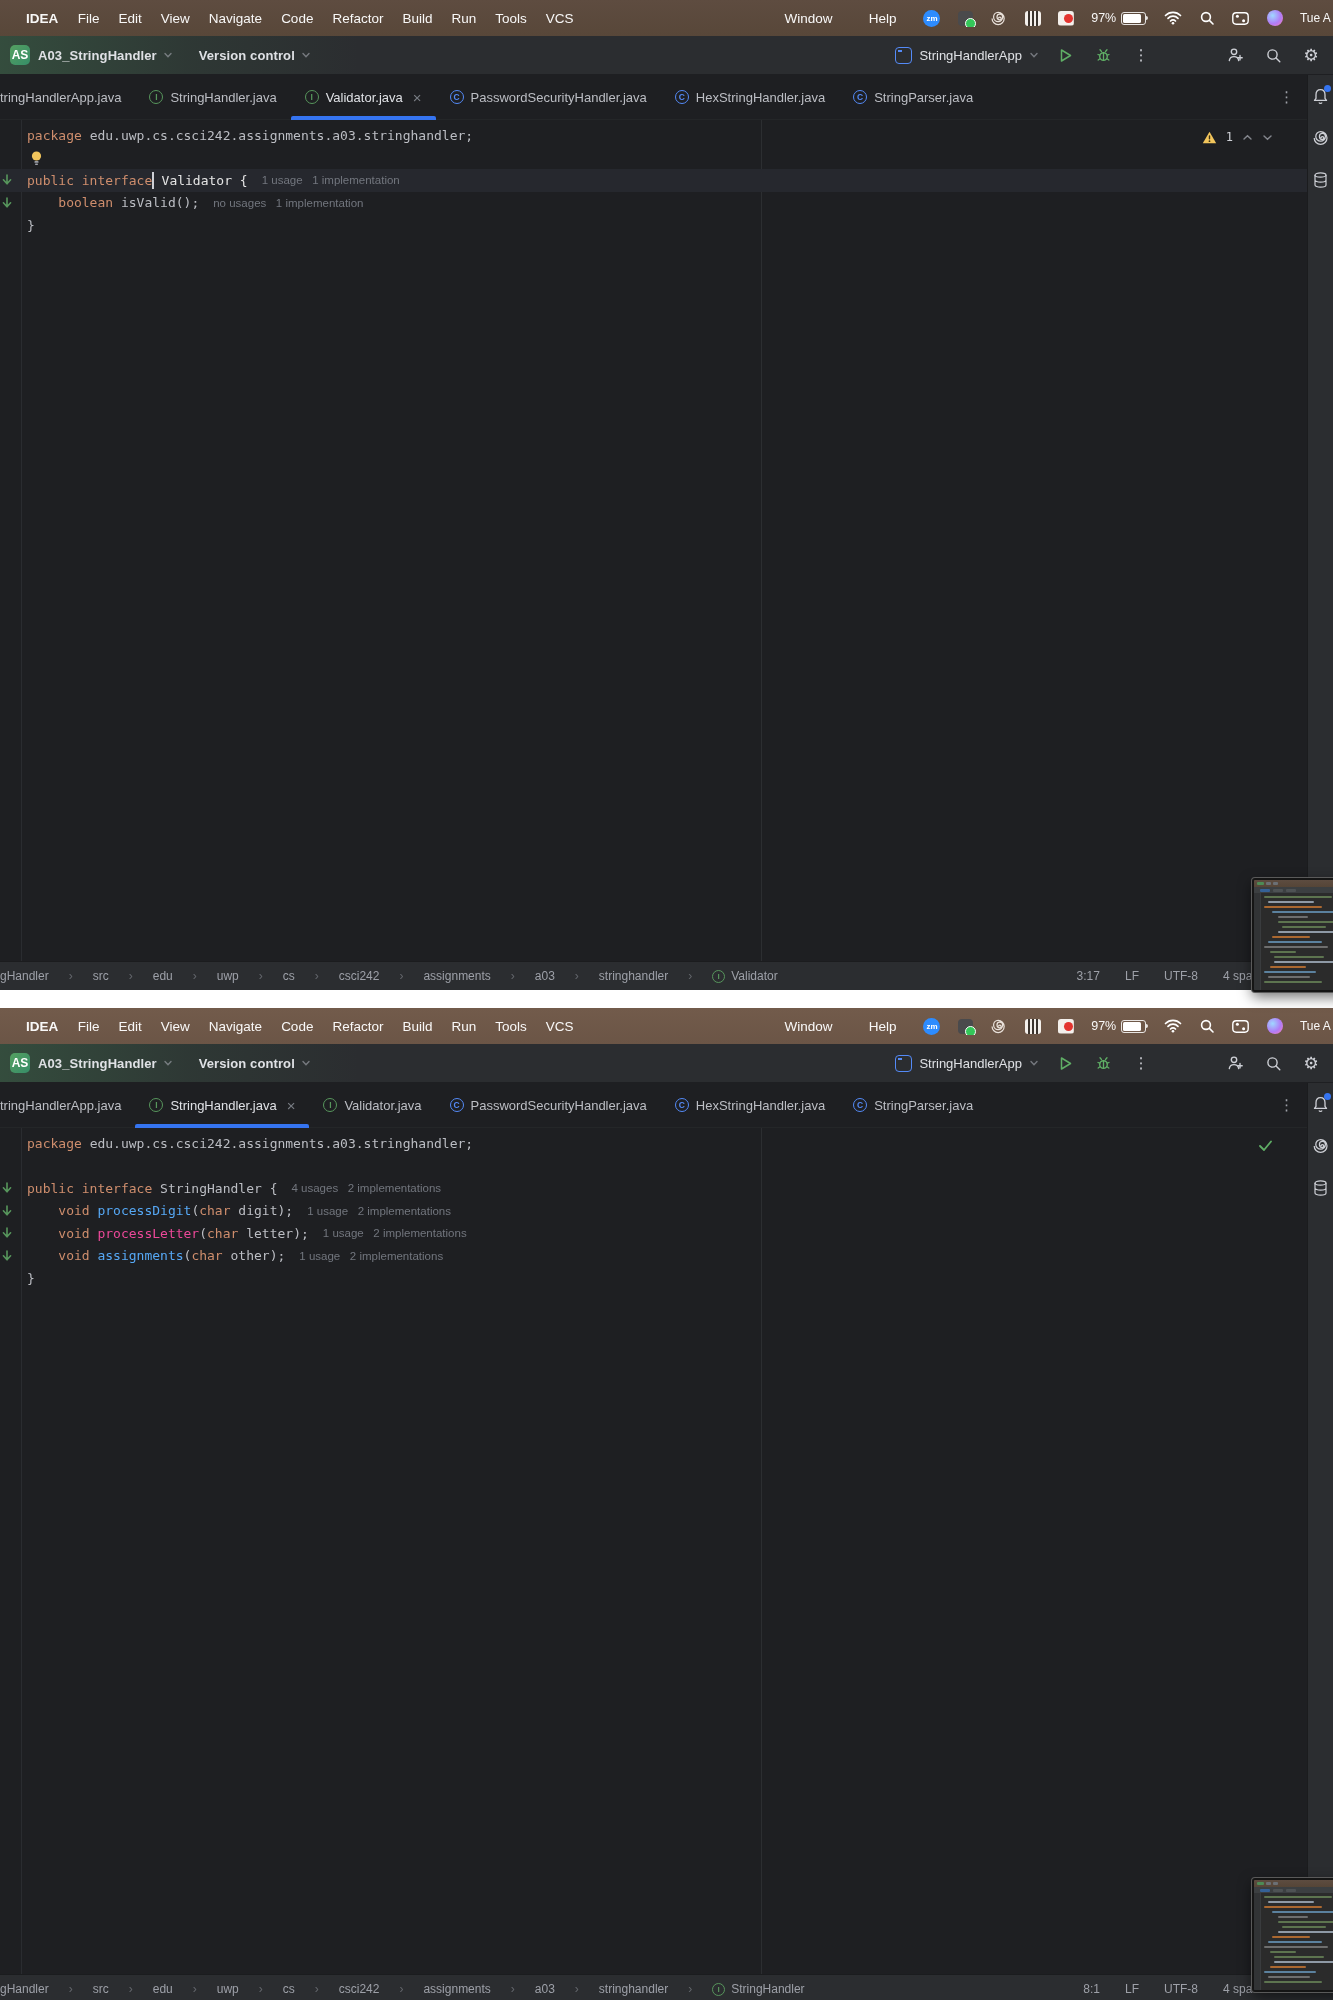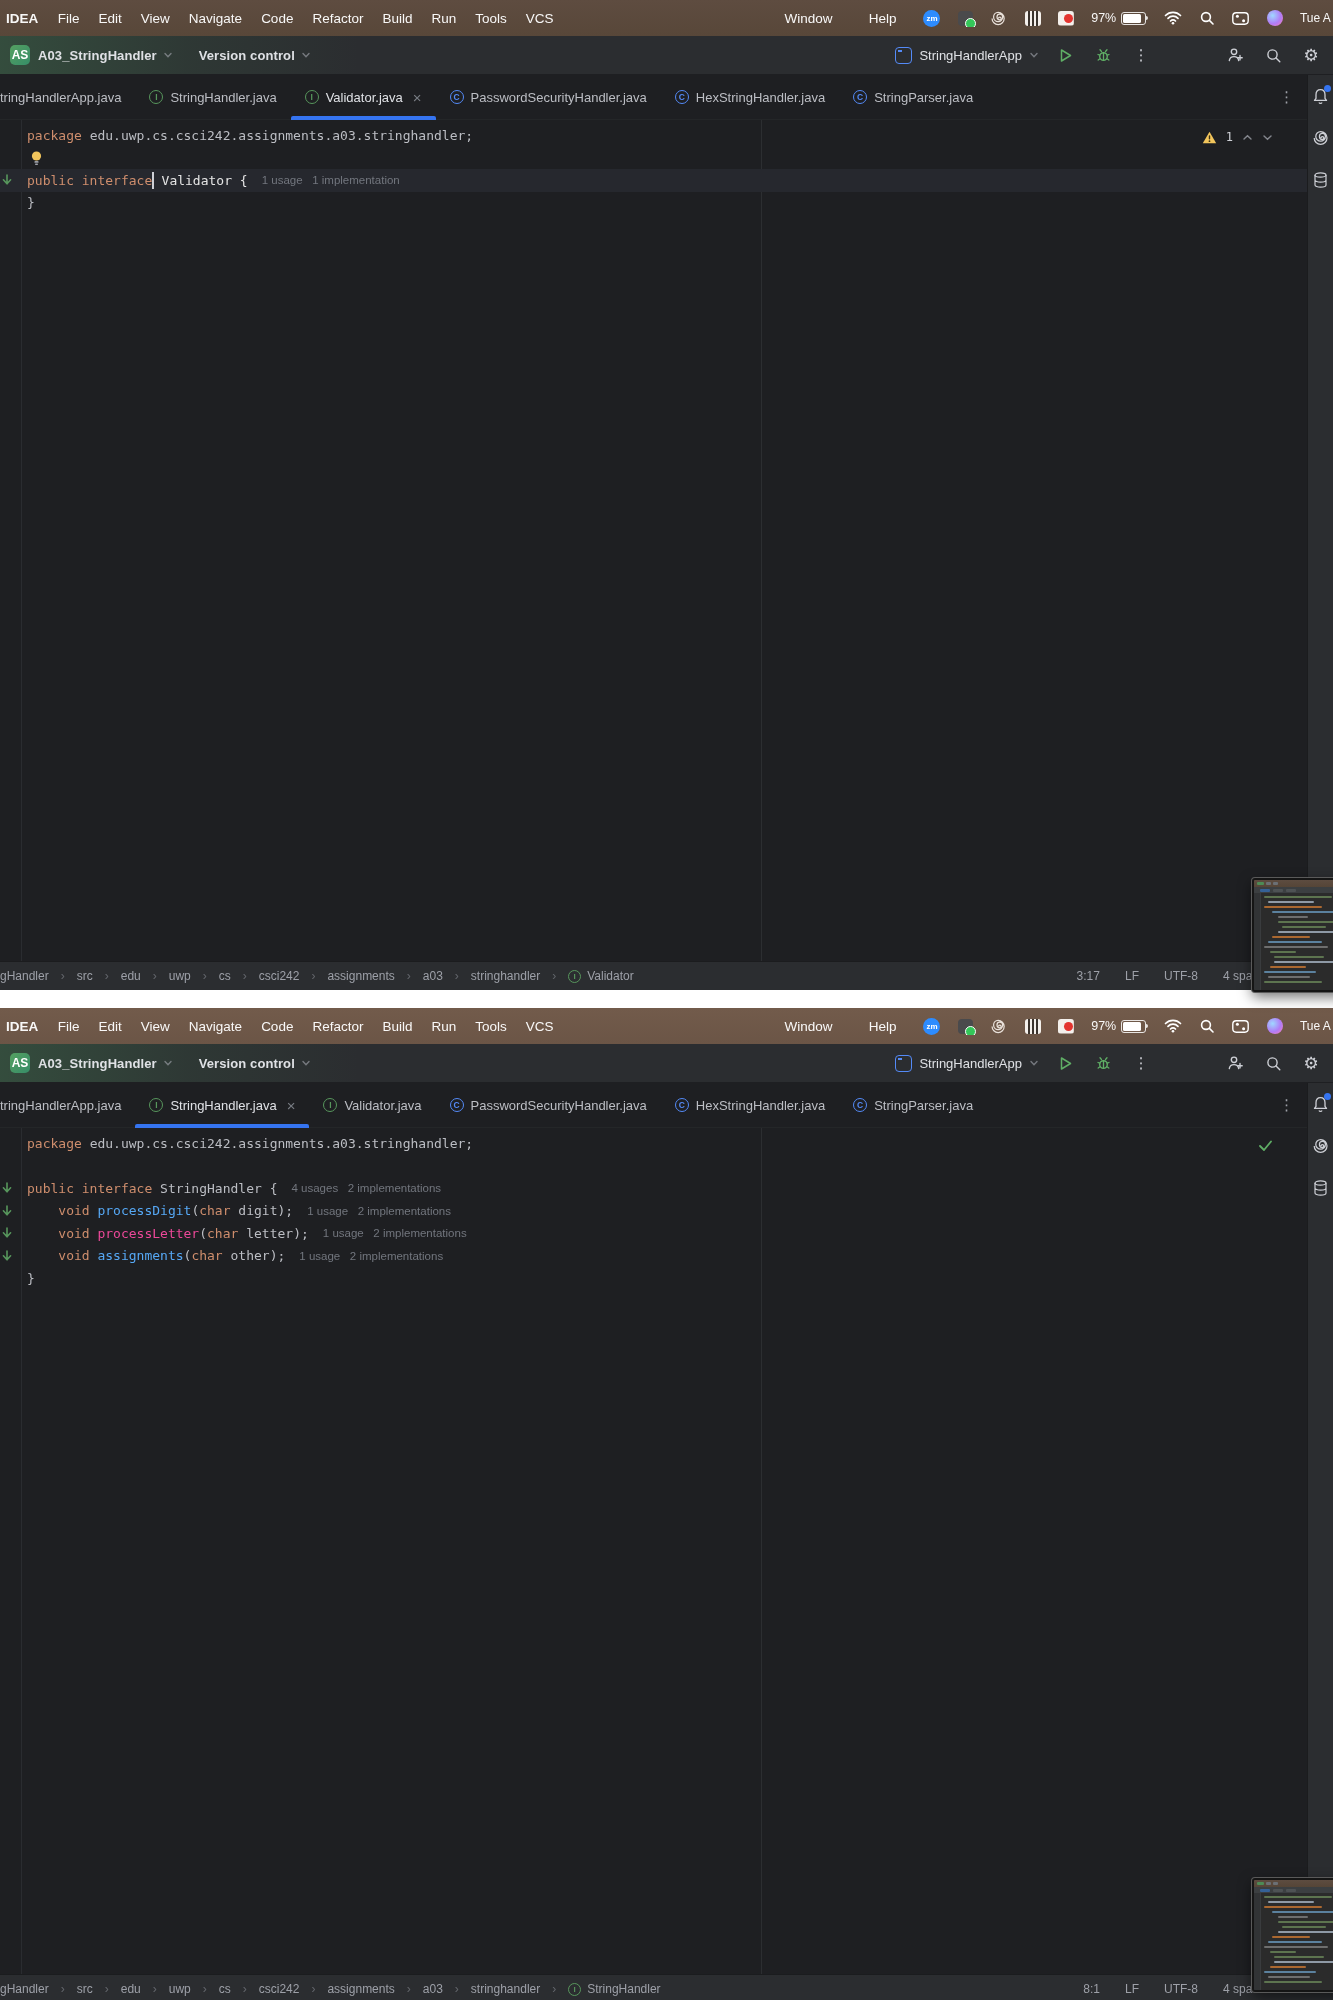--- a/index.html
+++ b/index.html
@@ -7,21 +7,21 @@
     width:1333px;height:2000px;position:relative;overflow:hidden;
     background:#ffffff;
     font-family:"Liberation Sans",sans-serif;
     -webkit-font-smoothing:antialiased;
   }
   .window{position:absolute;left:0;width:1333px;background:#1E1F22;display:flex;flex-direction:column;overflow:hidden;}
   #win-top{top:0;height:990px;}
   #win-bottom{top:1008px;height:995px;}
 
   
-  .menubar{height:36px;display:flex;align-items:center;padding:0 0 0 4px;color:rgba(255,255,255,.96);font-size:13.5px;flex-shrink:0;}
+  .menubar{height:36px;display:flex;align-items:center;padding:0 0 0 24px;color:rgba(255,255,255,.96);font-size:13.5px;flex-shrink:0;}
   #win-top .menubar{background:linear-gradient(#5E4C40,#584739);}
   #win-bottom .menubar{background:linear-gradient(#725B4B,#6B5546);}
   .mb-app{font-weight:bold;padding:0 10px 0 2px;}
   .mb-items{display:flex;align-items:center;}
   .mb-item{padding:0 9.5px;}
   .menubar-right{margin-left:auto;width:556px;flex-shrink:0;display:flex;align-items:center;justify-content:space-between;padding-right:2px;overflow:hidden;}
   .mb-icon{display:flex;align-items:center;justify-content:center;height:18px;}
   .zm-badge{width:17px;height:17px;border-radius:50%;background:#2D8CFF;color:#fff;font-size:8px;font-weight:bold;display:flex;align-items:center;justify-content:center;}
   .chk-badge{width:15px;height:15px;border-radius:4px;background:#4a4a4c;position:relative;}
   .chk-badge::after{content:"";position:absolute;right:-3px;bottom:-3px;width:9px;height:9px;border-radius:50%;background:#34C759;border:1px solid #fff;}
@@ -82,21 +82,21 @@
   .bulb{display:inline-flex;margin-left:3px;}
   .inspection{position:absolute;top:8px;right:34px;display:flex;align-items:center;gap:9px;color:#CED0D6;font-size:12px;}
   .insp-chev{display:flex;opacity:.8;}
 
   .stripe{width:25px;flex-shrink:0;background:#2B2D30;border-left:1px solid #1B1C1E;display:flex;flex-direction:column;align-items:center;padding-top:11px;gap:22px;}
   .stripe-btn{position:relative;display:flex;align-items:center;justify-content:center;width:20px;height:20px;}
   .bell-dot{position:absolute;top:-1px;right:0px;width:7px;height:7px;border-radius:50%;background:#3574F0;}
 
   
   .statusbar{height:28px;flex-shrink:0;background:#2B2D30;border-top:1px solid #1B1C1E;display:flex;align-items:center;font-size:12px;color:#9DA0A8;padding:0;}
-  .breadcrumbs{display:flex;align-items:center;gap:12px;white-space:nowrap;overflow:hidden;}
+  .breadcrumbs{display:flex;align-items:center;gap:20px;white-space:nowrap;overflow:hidden;}
   .crumb-sep{color:#63666B;font-size:12px;}
   .crumb-last{display:flex;align-items:center;gap:6px;}
   .crumb-last .type-icon{width:13px;height:13px;font-size:8px;}
   .status-right{margin-left:auto;display:flex;align-items:center;gap:25px;margin-right:62px;white-space:nowrap;}
 
   
   .thumb{position:absolute;left:1252px;width:110px;height:110px;background:#2B2B2B;border:2px solid #151515;border-radius:3px;
     box-shadow:0 0 0 1px #5a5a5a,0 5px 14px rgba(0,0,0,.55);z-index:10;overflow:hidden;}
   #thumb-top{top:878px;}
   #thumb-bottom{top:1878px;}
@@ -283,20 +283,29 @@
               </span>
             </div>
             <div class="code-line caret-line">
               <span class="gutter-mark"><svg width="12" height="13" viewBox="0 0 12 13">
                   <path d="M6 1 V8.6 M2.4 5.8 L6 9.8 L9.6 5.8" fill="none" stroke="#57965C" stroke-width="1.6" stroke-linecap="round" stroke-linejoin="round"></path>
                 </svg></span>
               <span class="seg" style="color: rgb(207, 142, 109);">public interface</span>
               <span class="caret-bar"></span>
               <span class="seg" style="color: #e5e5e5;"> Validator {</span>
               <span class="hint">1 usage   1 implementation</span>
+            </div>
+            <div class="code-line">
+              <span class="gutter-mark"><svg width="12" height="13" viewBox="0 0 12 13">
+                  <path d="M6 1 V8.6 M2.4 5.8 L6 9.8 L9.6 5.8" fill="none" stroke="#57965C" stroke-width="1.6" stroke-linecap="round" stroke-linejoin="round"></path>
+                </svg></span>
+              <span class="seg" style="color: rgb(188, 190, 196);">    </span>
+              <span class="seg" style="color: rgb(207, 142, 109);">boolean</span>
+              <span class="seg" style="color: rgb(188, 190, 196);"> isValid();</span>
+              <span class="hint">no usages   1 implementation</span>
             </div>
             <div class="code-line">
               <span class="seg" style="color: rgb(188, 190, 196);">}</span>
             </div>
           </div>
           <div class="inspection">
             <span class="mb-icon">
               <svg width="15" height="13" viewBox="0 0 15 13">
                 <path d="M7.5 0.8 L14.2 12.2 L0.8 12.2 Z" fill="#F2C55C"></path>
                 <rect x="6.8" y="4.2" width="1.4" height="4.2" rx="0.7" fill="#3b2f12"></rect>

